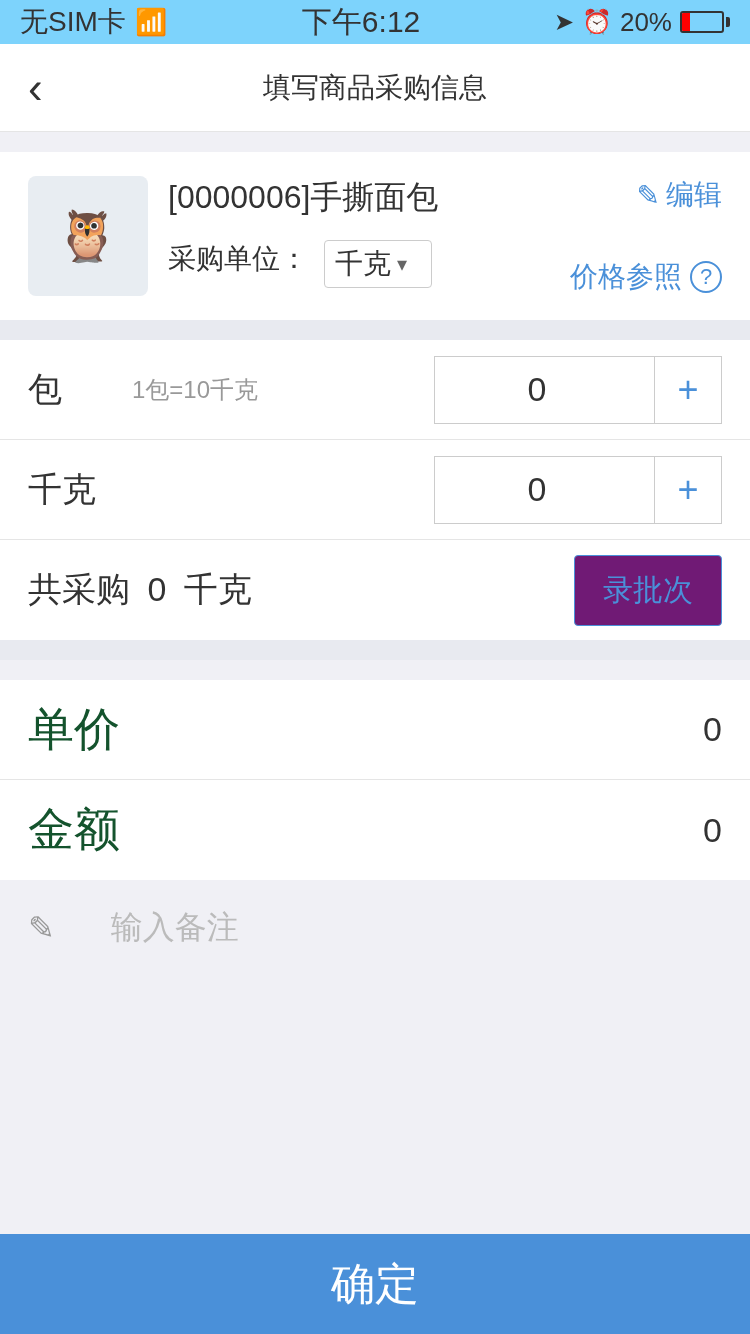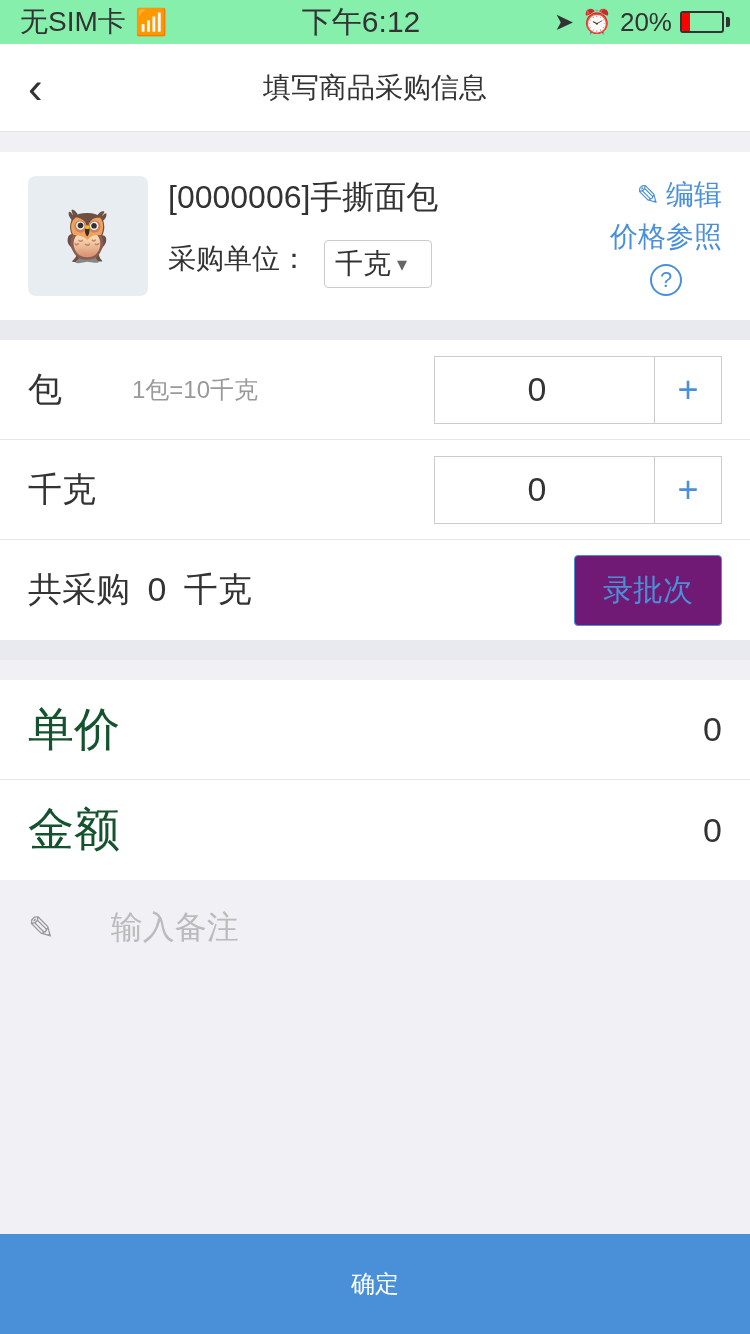--- a/index.html
+++ b/index.html
@@ -9,21 +9,21 @@
       min-height: 1334px;
       font-family: -apple-system, "PingFang SC", "Helvetica Neue", Arial, sans-serif;
       background: #f0f0f5;
       font-size: 32px;
       color: #333;
     }
 
     
     .status-bar {
       height: 44px;
-      background: #86efac;
+      background: #7dd3fc;
       display: flex;
       align-items: center;
       justify-content: space-between;
       padding: 0 20px;
       font-size: 28px;
       color: #333;
     }
     .status-left { display: flex; align-items: center; gap: 10px; }
     .status-right { display: flex; align-items: center; gap: 8px; font-size: 26px; }
     .battery-icon {
@@ -138,21 +138,20 @@
     .price-ref {
       position: absolute;
       bottom: 24px;
       right: 28px;
       font-size: 28px;
       color: #4a90d9;
       display: flex;
       align-items: center;
       gap: 8px;
       cursor: pointer;
-      flex-direction: column;
     }
     .price-ref-help {
       width: 32px; height: 32px;
       border: 2px solid #4a90d9;
       border-radius: 50%;
       display: inline-flex;
       align-items: center;
       justify-content: center;
       font-size: 22px;
       color: #4a90d9;
@@ -283,21 +282,21 @@
 
     
     .confirm-btn {
       position: fixed;
       bottom: 0;
       left: 0;
       width: 750px;
       height: 100px;
       background: #4a90d9;
       color: #fff;
-      font-size: 24px;
+      font-size: 44px;
       border: none;
       cursor: pointer;
       display: flex;
       align-items: center;
       justify-content: center;
     }
 
     
     .wifi-icon { font-size: 26px; }
   </style>

